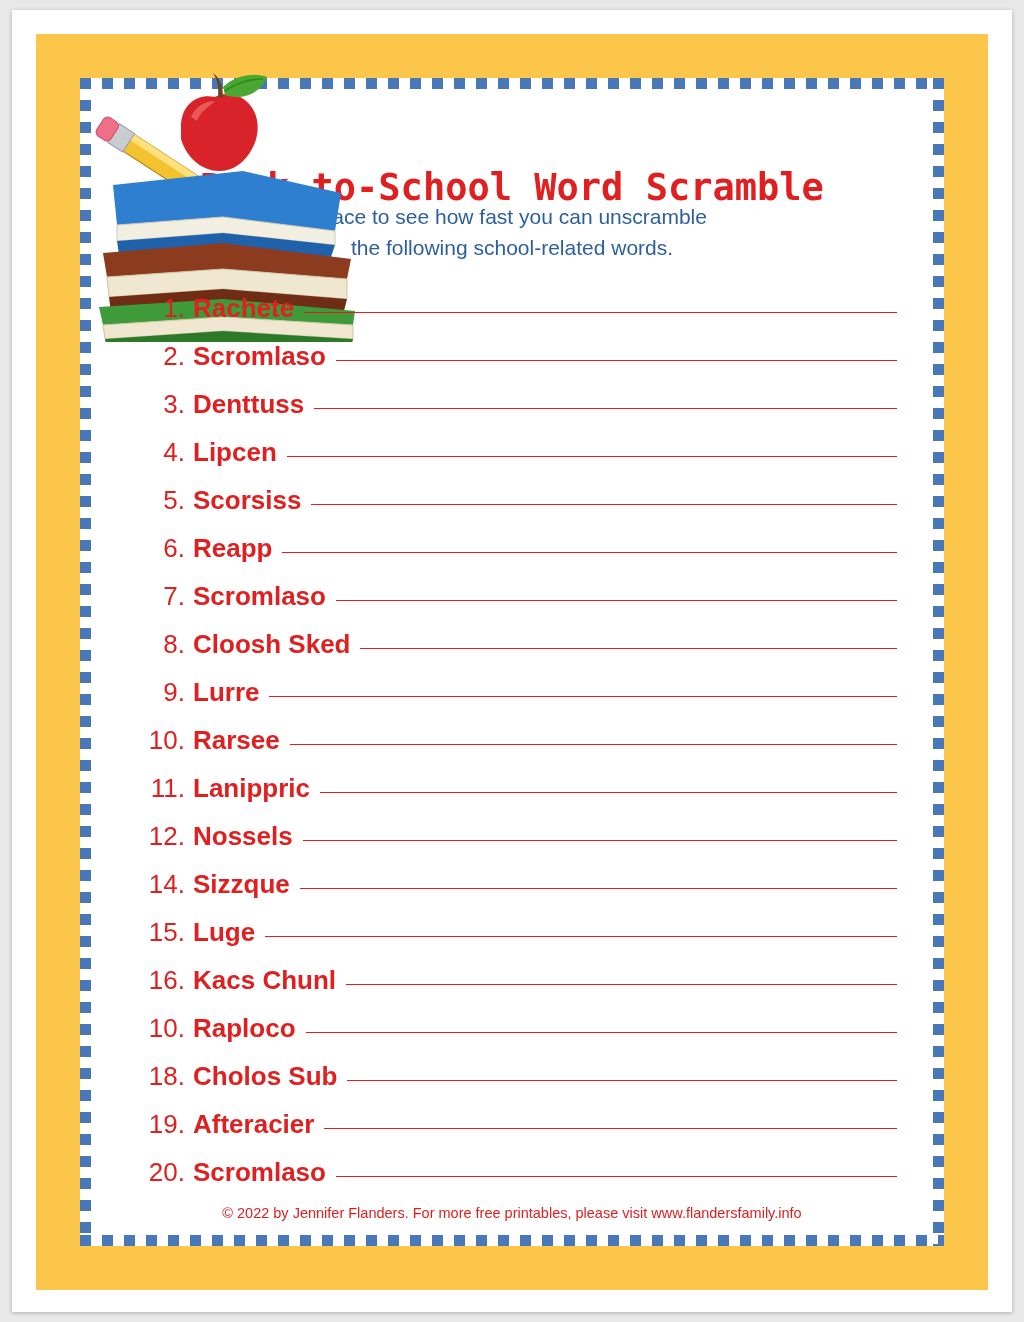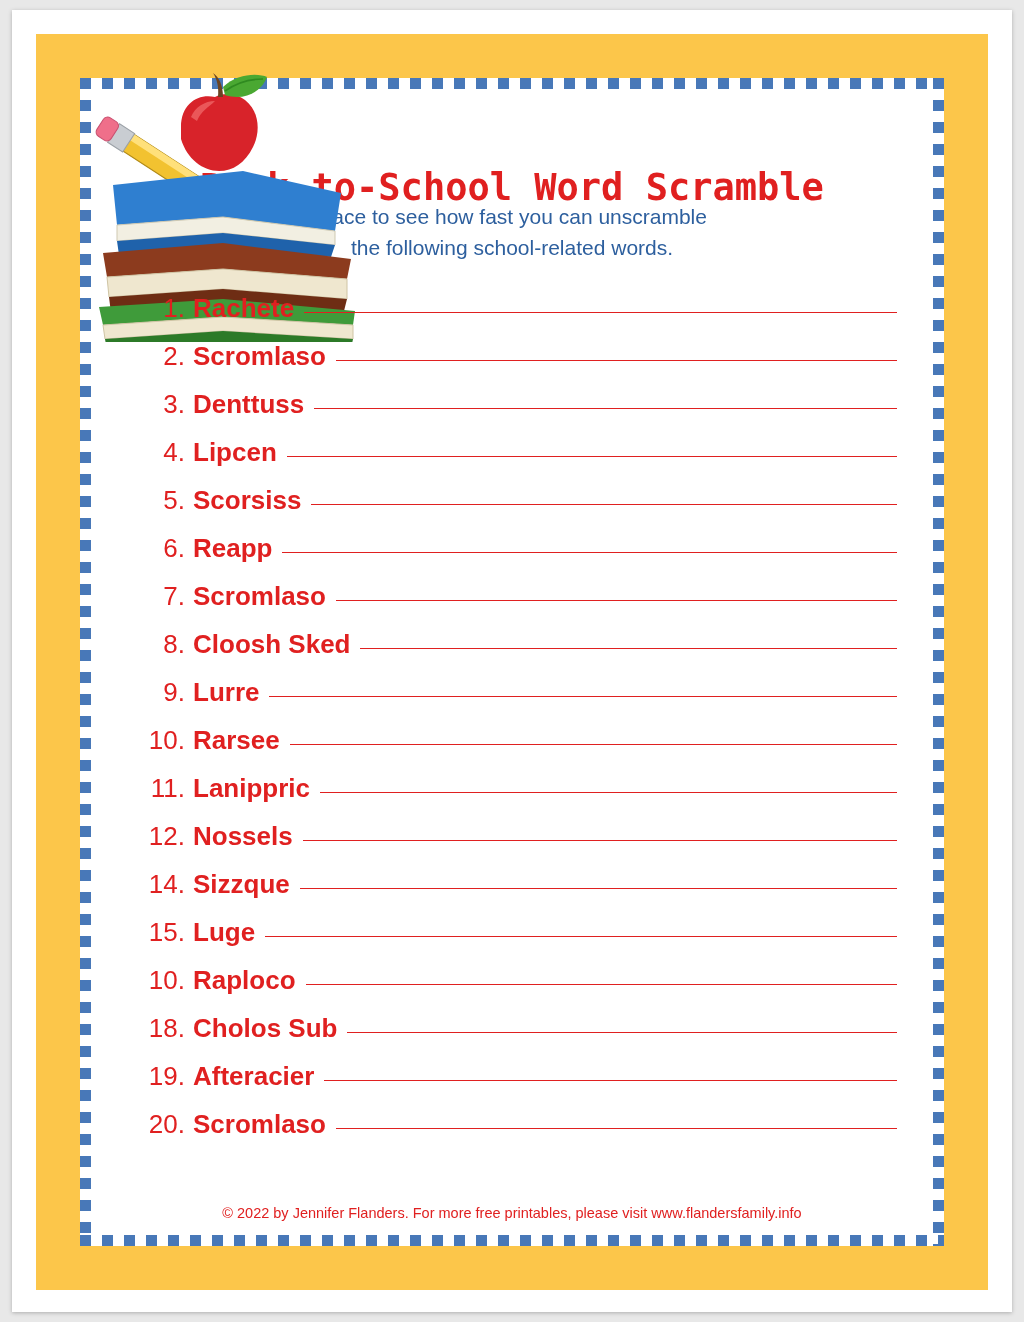--- a/index.html
+++ b/index.html
@@ -274,20 +274,25 @@
             <span class="num">14.</span>
             <span class="word">Sizzque</span>
             <span class="rule"></span>
           </div>
           <div class="item">
             <span class="num">15.</span>
             <span class="word">Luge</span>
             <span class="rule"></span>
           </div>
           <div class="item">
+            <span class="num">16.</span>
+            <span class="word">Kacs Chunl</span>
+            <span class="rule"></span>
+          </div>
+          <div class="item">
             <span class="num">10.</span>
             <span class="word">Raploco</span>
             <span class="rule"></span>
           </div>
           <div class="item">
             <span class="num">18.</span>
             <span class="word">Cholos Sub</span>
             <span class="rule"></span>
           </div>
           <div class="item">

